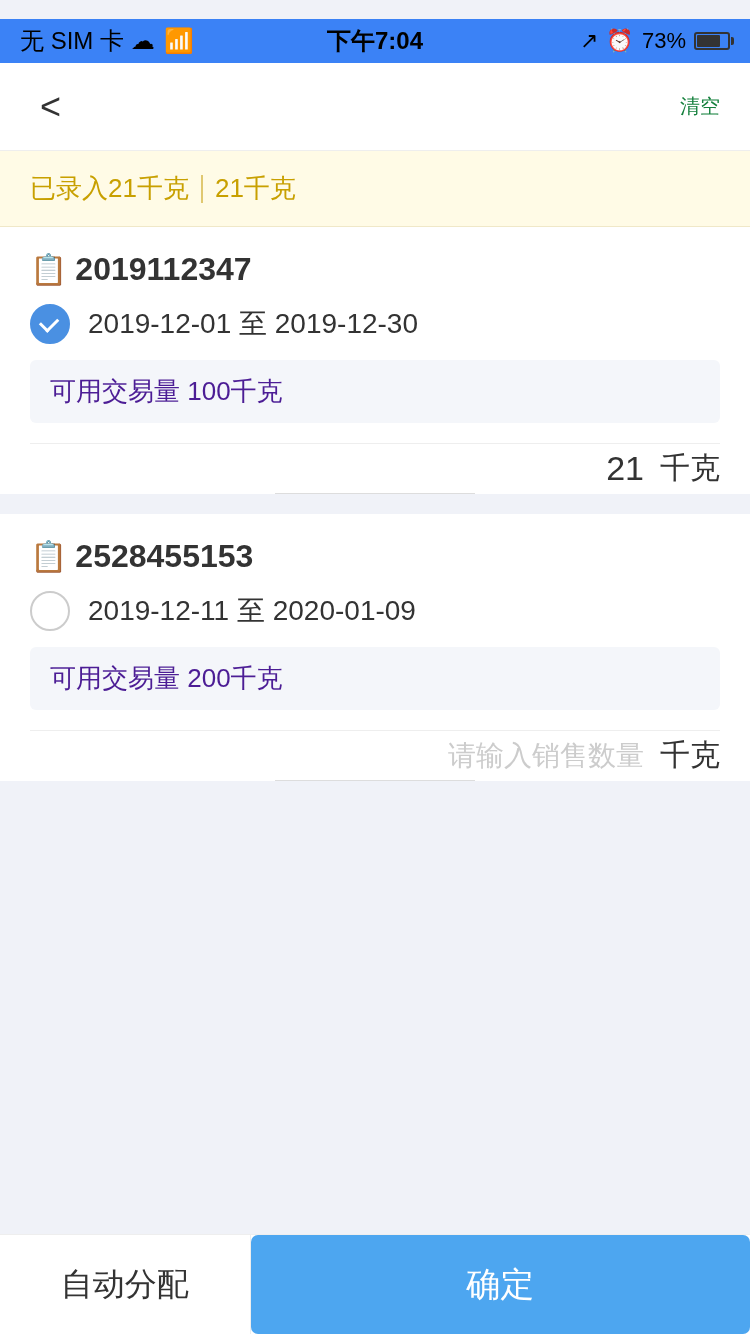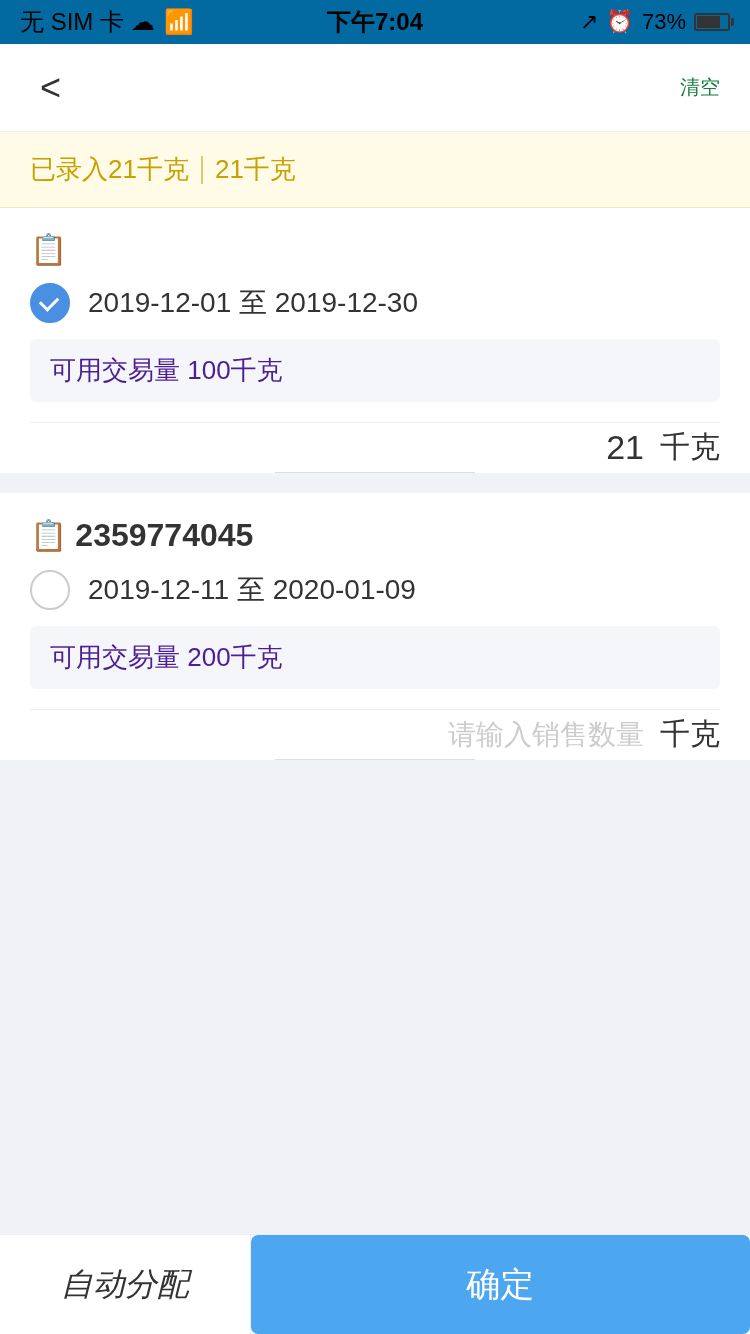--- a/index.html
+++ b/index.html
@@ -11,27 +11,28 @@
       min-height: 1334px;
       background: #f0f2f8;
       font-size: 28px;
       overflow-x: hidden;
     }
 
     
     .status-bar {
       width: 750px;
       height: 44px;
-      background: #0369a1;
+      background: #3b82f6;
       display: flex;
       align-items: center;
       justify-content: space-between;
       padding: 0 20px;
       font-size: 24px;
       font-weight: 500;
+      margin-top: 19px;
     }
     .status-left {
       display: flex;
       align-items: center;
       gap: 10px;
     }
     .status-center {
       position: absolute;
       left: 50%;
       transform: translateX(-50%);
@@ -244,21 +245,20 @@
     }
     .footer-auto {
       flex: 1;
       display: flex;
       align-items: center;
       justify-content: center;
       font-size: 32px;
       color: #333;
       cursor: pointer;
       border-right: 1px solid #eee;
-      font-style: italic;
     }
     .footer-confirm {
       flex: 2;
       background: #4da6f0;
       display: flex;
       align-items: center;
       justify-content: center;
       font-size: 34px;
       color: #fff;
       cursor: pointer;
@@ -291,39 +291,40 @@
 
 <div class="info-banner">
   <span class="info-text">已录入21千克</span>
   <div class="info-divider"></div>
   <span class="info-text">21千克</span>
 </div>
 
 <div class="card">
   <div class="card-header">
     <span class="batch-icon">📋</span>
+    <span class="batch-number">2019112347</span>
   </div>
   <div class="card-row">
     <div class="radio-circle checked"></div>
     <span class="date-range">2019-12-01 至 2019-12-30</span>
   </div>
   <div class="avail-box">可用交易量 100千克</div>
   <div class="quantity-row">
     <span class="quantity-value">21</span>
     <span class="quantity-unit">千克</span>
   </div>
   <div class="divider-line"></div>
 </div>
 
 <div class="card-separator"></div>
 
 <div class="card">
   <div class="card-header">
     <span class="batch-icon">📋</span>
-    <span class="batch-number">2359774045</span>
+    <span class="batch-number">2528455153</span>
   </div>
   <div class="card-row">
     <div class="radio-circle"></div>
     <span class="date-range">2019-12-11 至 2020-01-09</span>
   </div>
   <div class="avail-box">可用交易量 200千克</div>
   <div class="quantity-row">
     <span class="quantity-input-placeholder">请输入销售数量</span>
     <span class="quantity-unit">千克</span>
   </div>

